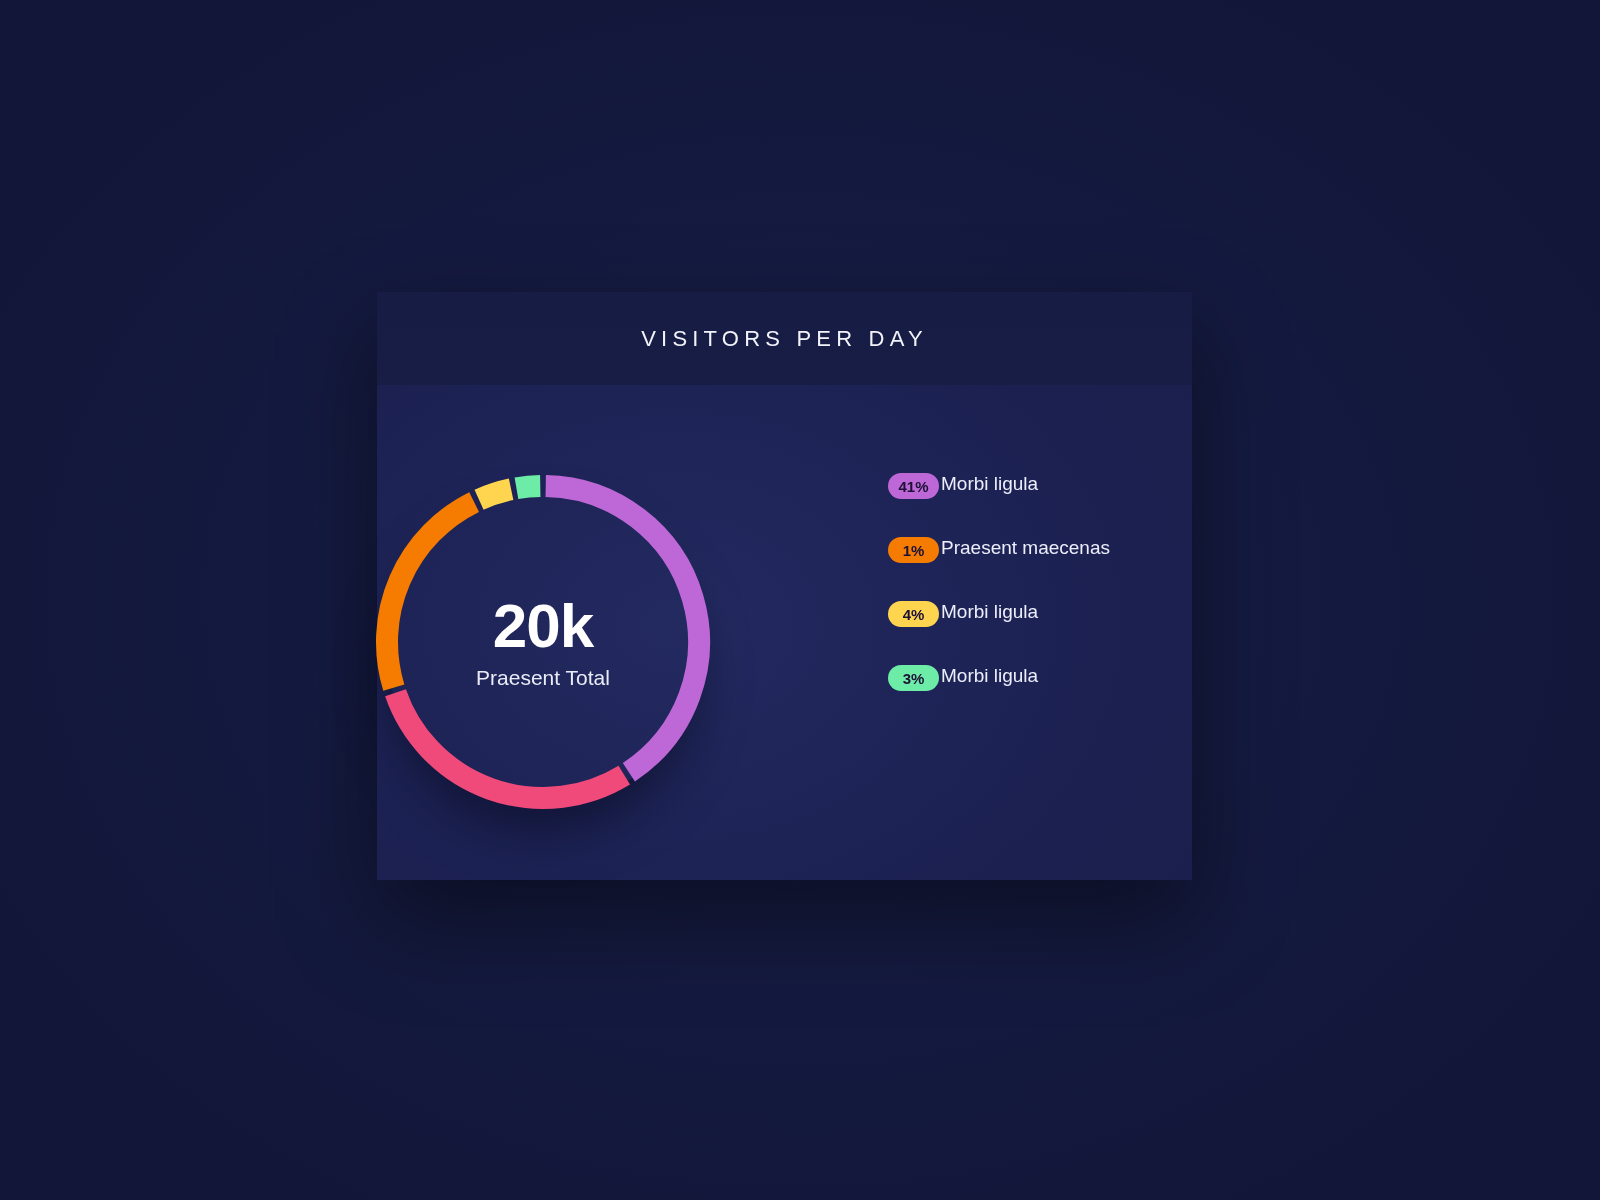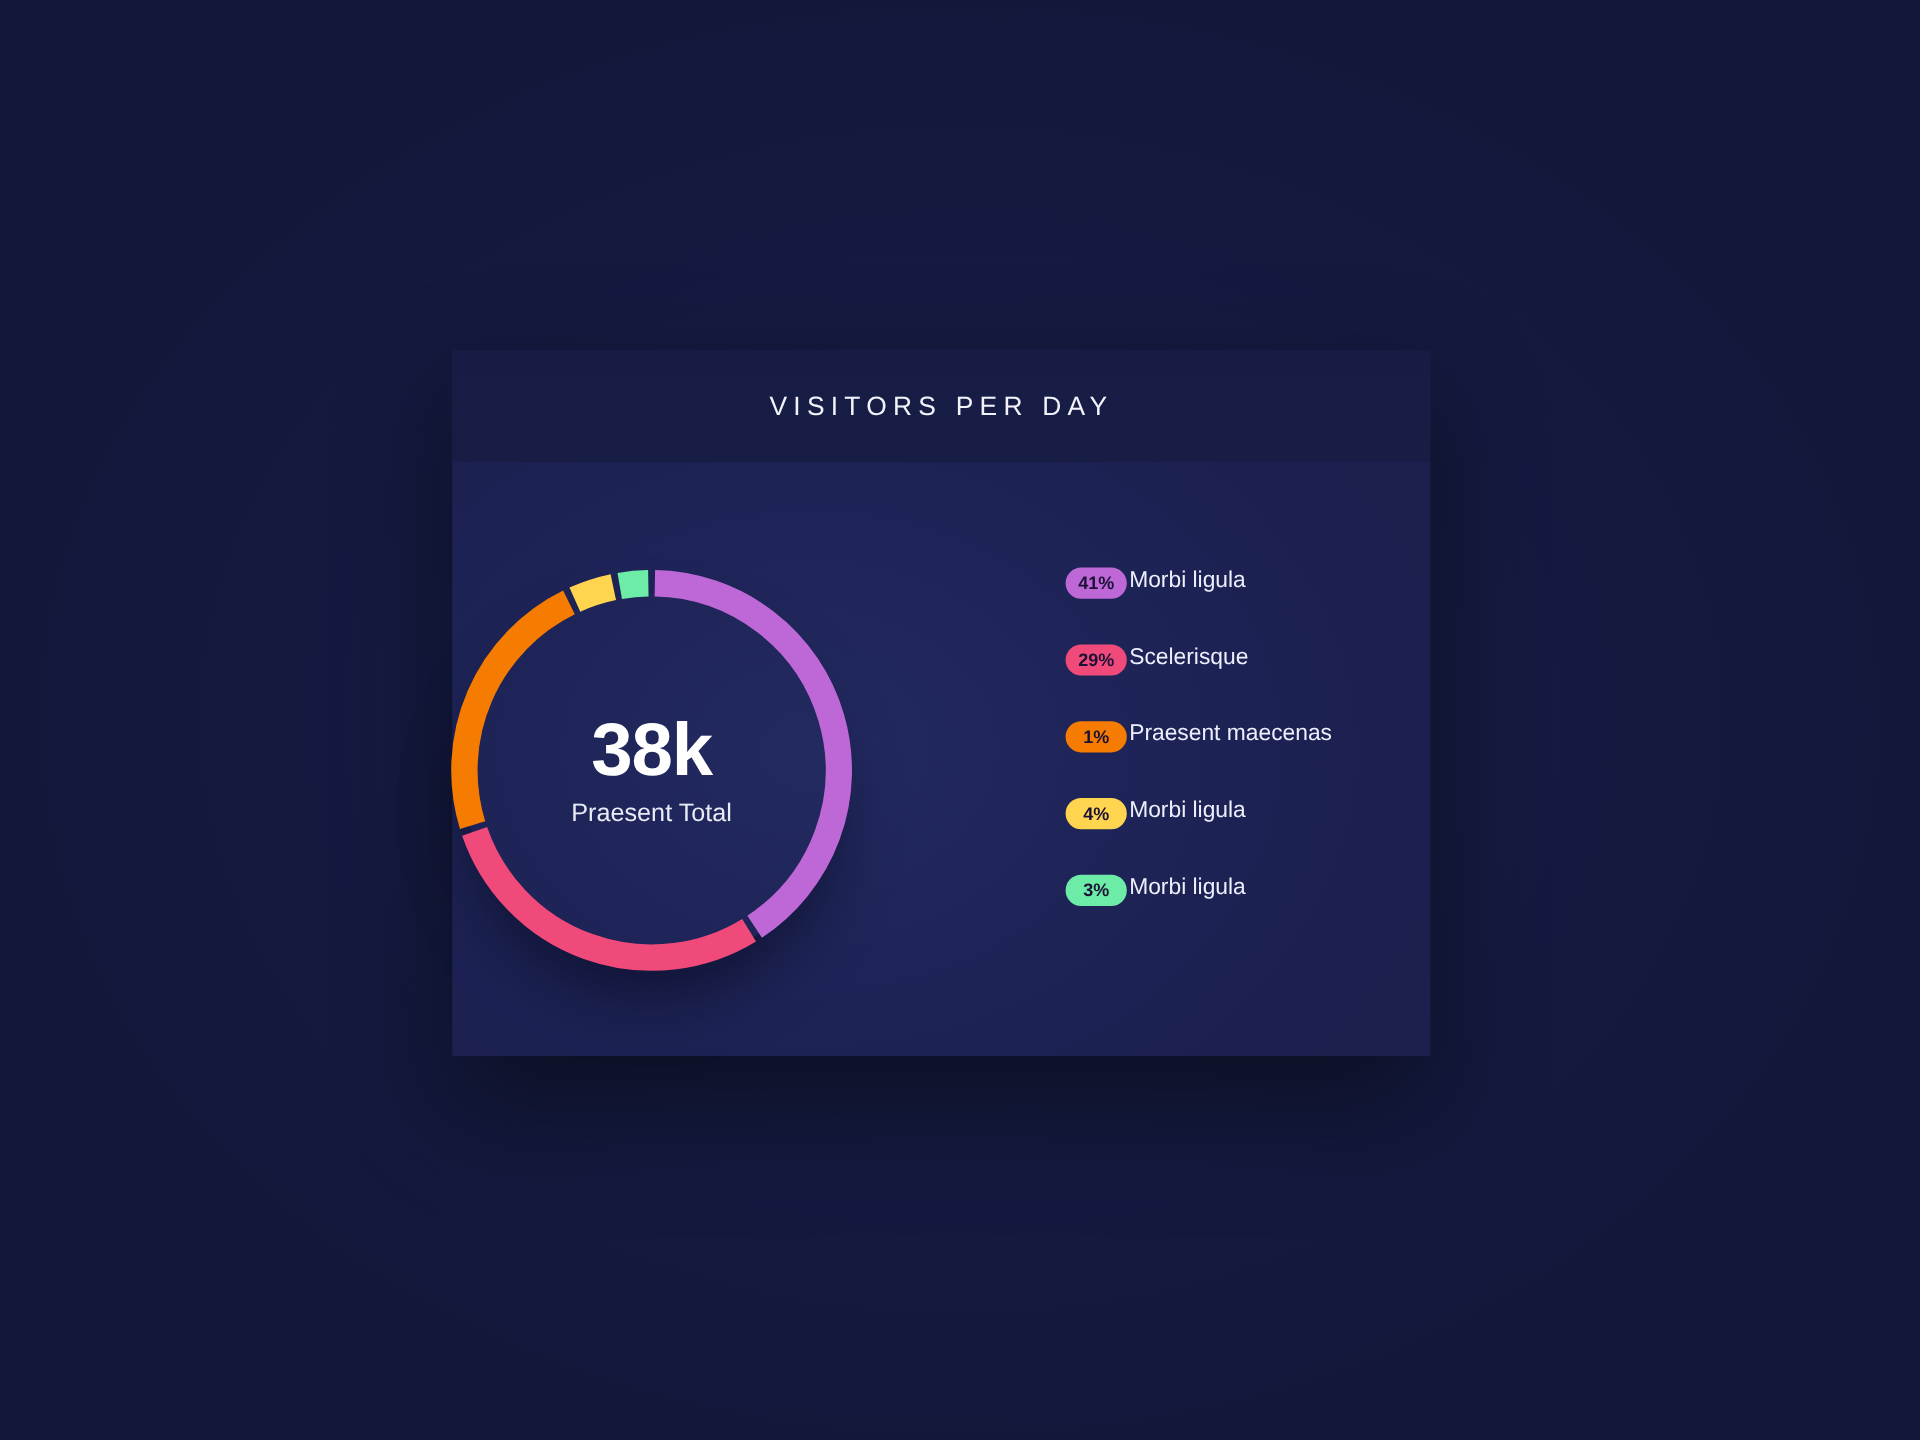--- a/index.html
+++ b/index.html
@@ -119,33 +119,29 @@
       <div id="donut-wrap">
         <div id="donut-shadow"></div>
         <svg id="donut-svg" width="340" height="340" viewBox="0 0 340 340">
             <path d="M 172.7225754042162 14.023759555602965 A 156 156 0 0 1 255.87499545325932 300.2362666690914" fill="none" stroke="#bd68d6" stroke-width="22"></path>
             <path d="M 251.27750256712994 303.1539243749511 A 156 156 0 0 1 22.499102206506592 220.7886320953165" fill="none" stroke="#f04a7b" stroke-width="22"></path>
             <path d="M 20.81645806976647 215.60998593674697 A 156 156 0 0 1 101.12508696448774 30.027694330804763" fill="none" stroke="#f57c00" stroke-width="22"></path>
             <path d="M 106.0520067207147 27.709261877125385 A 156 156 0 0 1 138.0986159126806 17.296687353177163" fill="none" stroke="#ffd54f" stroke-width="22"></path>
             <path d="M 143.4473181300989 16.27636783657556 A 156 156 0 0 1 167.27742459578377 14.023759555602965" fill="none" stroke="#6deca8" stroke-width="22"></path>
           </svg>
         <div id="donut-center">
-          <div id="donut-total">38k</div>
+          <div id="donut-total">20k</div>
           <div id="donut-caption">Praesent Total</div>
         </div>
       </div>
 
       <div id="legend">
           <div class="legend-item">
             <span class="legend-pill" style="background: rgb(189, 104, 214);">41%</span>
             <span class="legend-label">Morbi ligula</span>
-          </div>
-          <div class="legend-item">
-            <span class="legend-pill" style="background: rgb(240, 74, 123);">29%</span>
-            <span class="legend-label">Scelerisque</span>
           </div>
           <div class="legend-item">
             <span class="legend-pill" style="background: rgb(245, 124, 0);">1%</span>
             <span class="legend-label">Praesent maecenas</span>
           </div>
           <div class="legend-item">
             <span class="legend-pill" style="background: rgb(255, 213, 79);">4%</span>
             <span class="legend-label">Morbi ligula</span>
           </div>
           <div class="legend-item">

